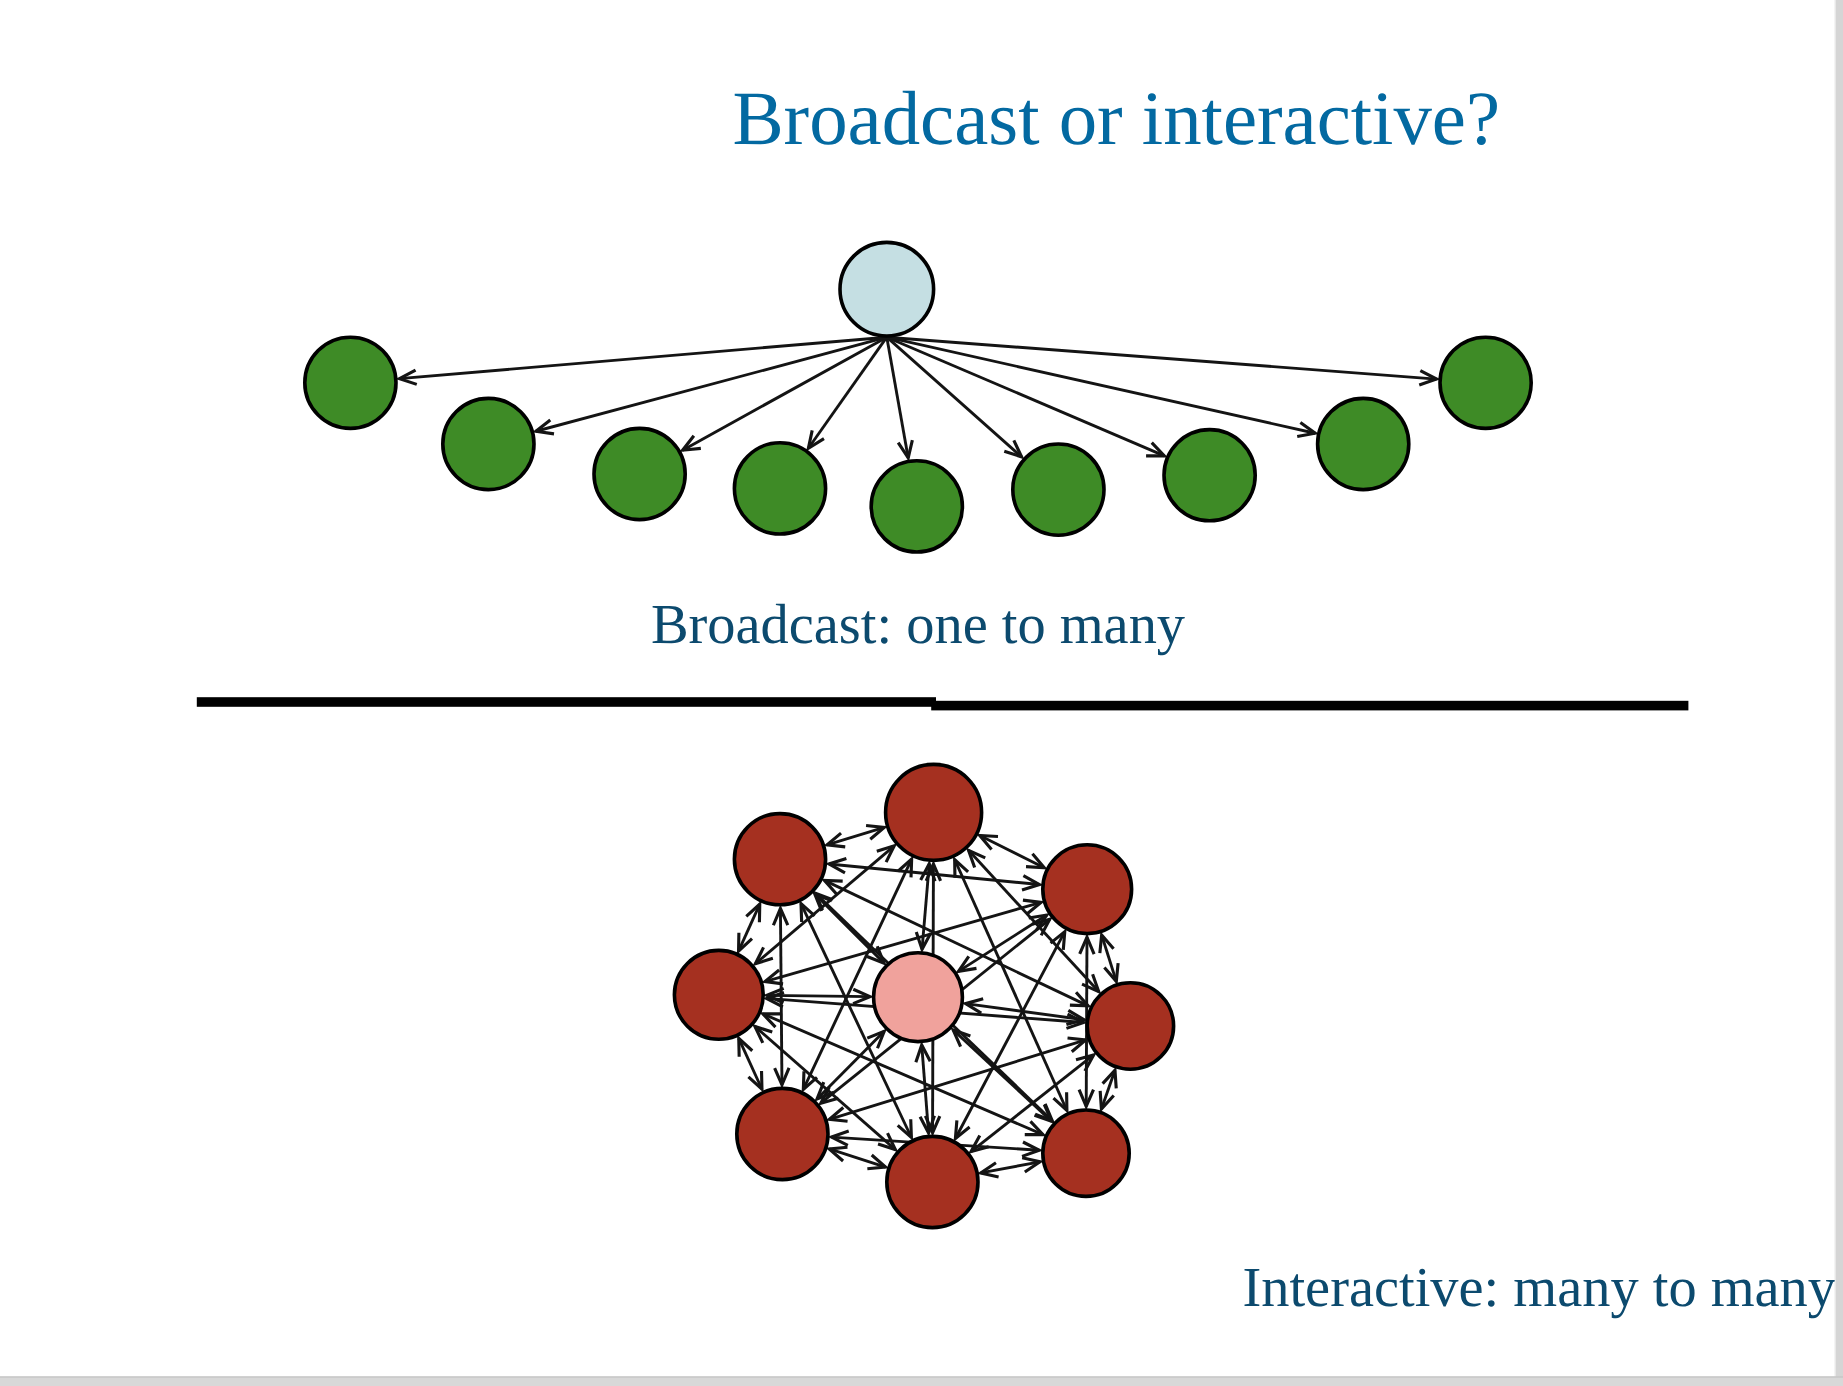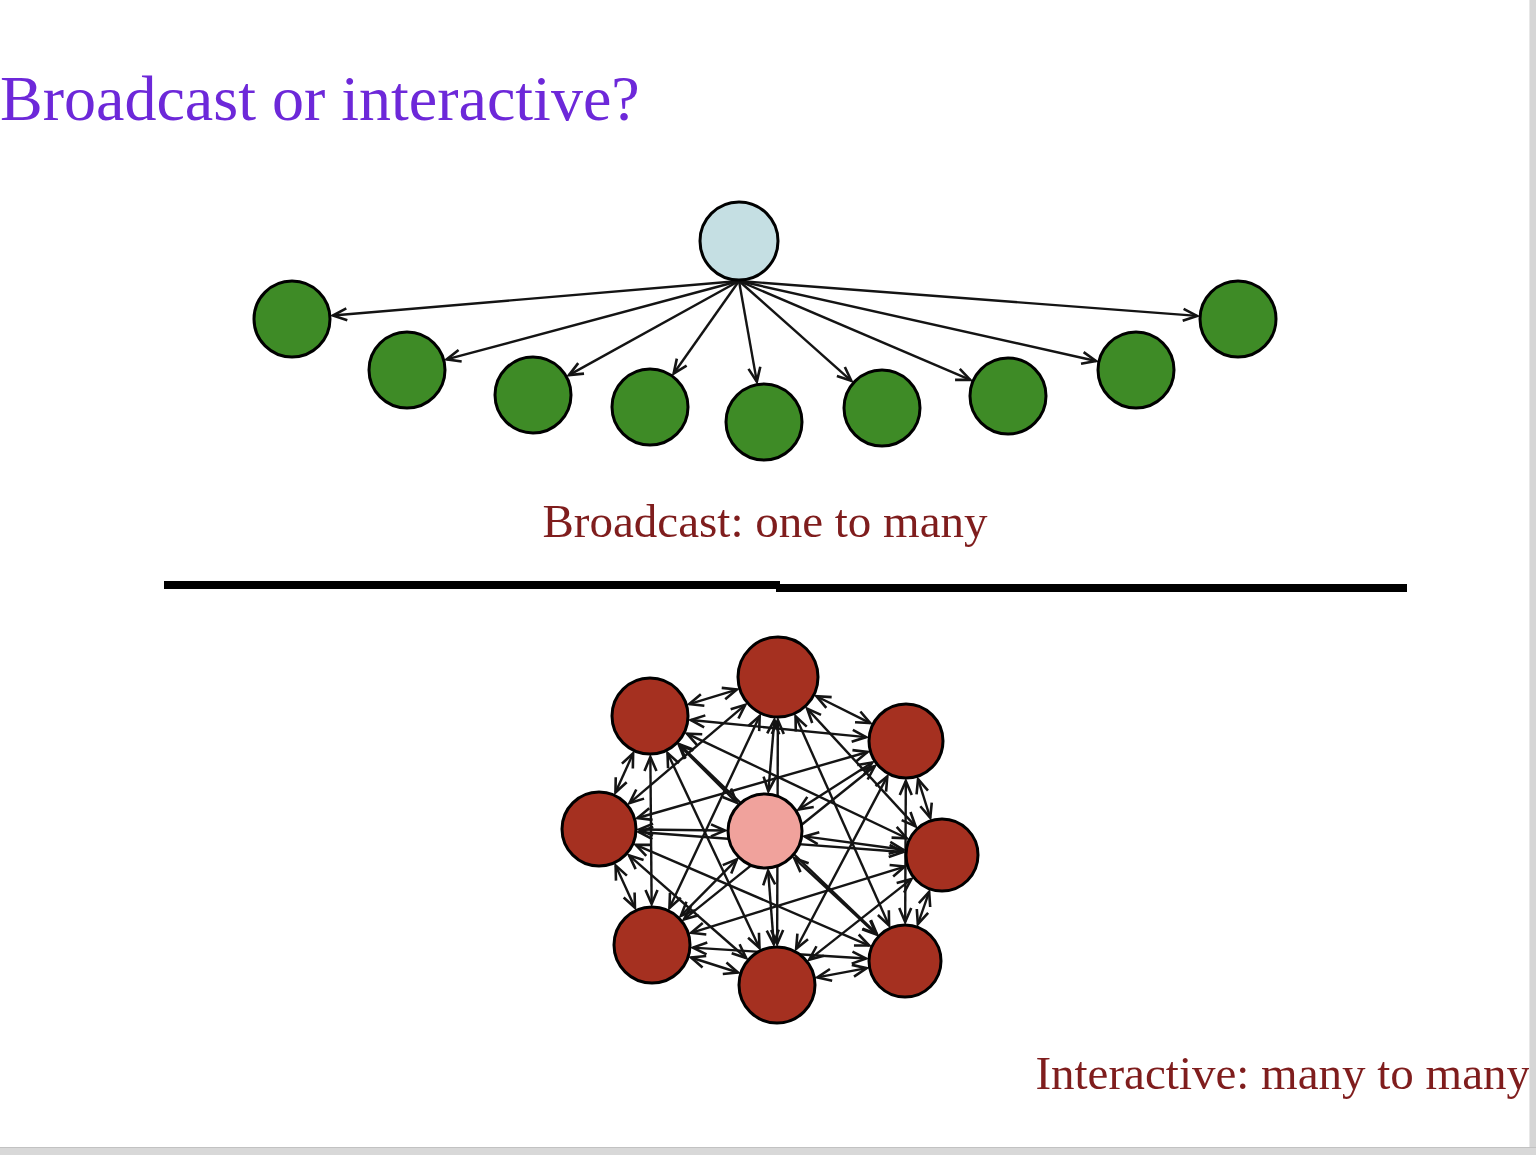--- a/index.html
+++ b/index.html
@@ -4,25 +4,25 @@
 <style>
   html,body{margin:0;padding:0;}
   body{
     width:1536px;height:1155px;position:relative;overflow:hidden;
     background:#ffffff;
     font-family:"Liberation Serif","DejaVu Serif",serif;
   }
   .slide{position:absolute;inset:0;background:#ffffff;}
   .title{
     position:absolute;top:62px;left:0;width:1250px;
-    text-align:left;font-size:64px;color:#6d28d9;letter-spacing:0px;
+    text-align:right;font-size:64px;color:#0369a1;letter-spacing:0px;
   }
   .caption{
     position:absolute;left:0;width:1530px;text-align:center;
-    font-size:47px;color:#7f1d1d;
+    font-size:47px;color:#0c4a6e;
   }
   .caption.broadcast{top:494px;}
   .caption.interactive{top:1046px;text-align:right;}
   #diagram{position:absolute;top:0;left:0;}
   .divider-seg{position:absolute;background:#000;height:8px;}
   .divider-seg.left{left:164px;top:581px;width:616px;}
   .divider-seg.right{left:776px;top:584px;width:631px;}
   .frame-right{
     position:absolute;top:0;right:0;width:6px;height:1155px;
     background:#d5d5d5;border-left:1px solid #e8e8e8;

